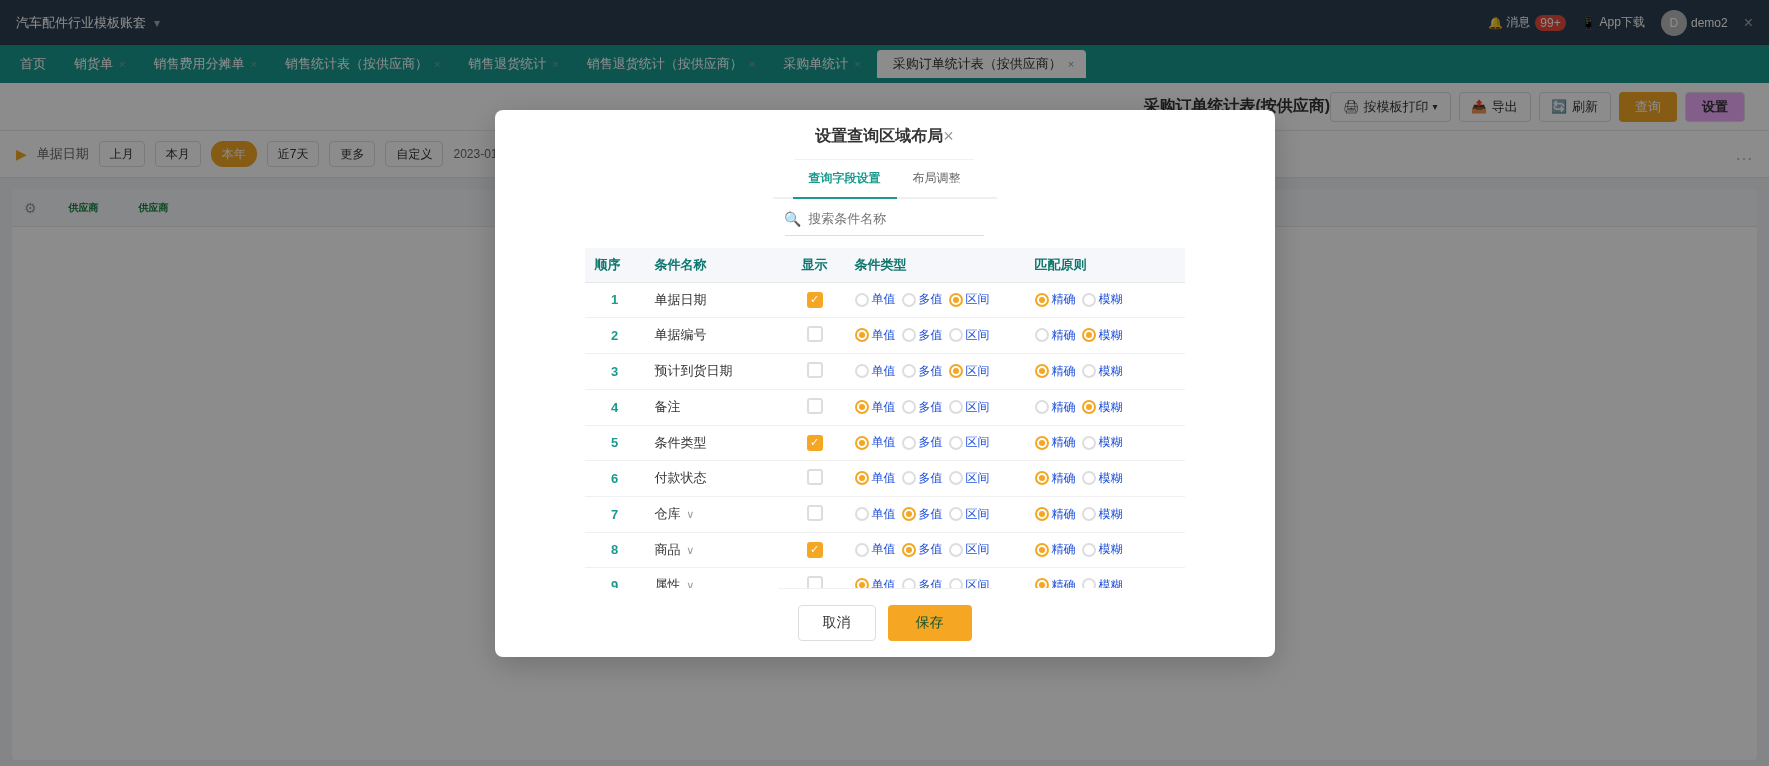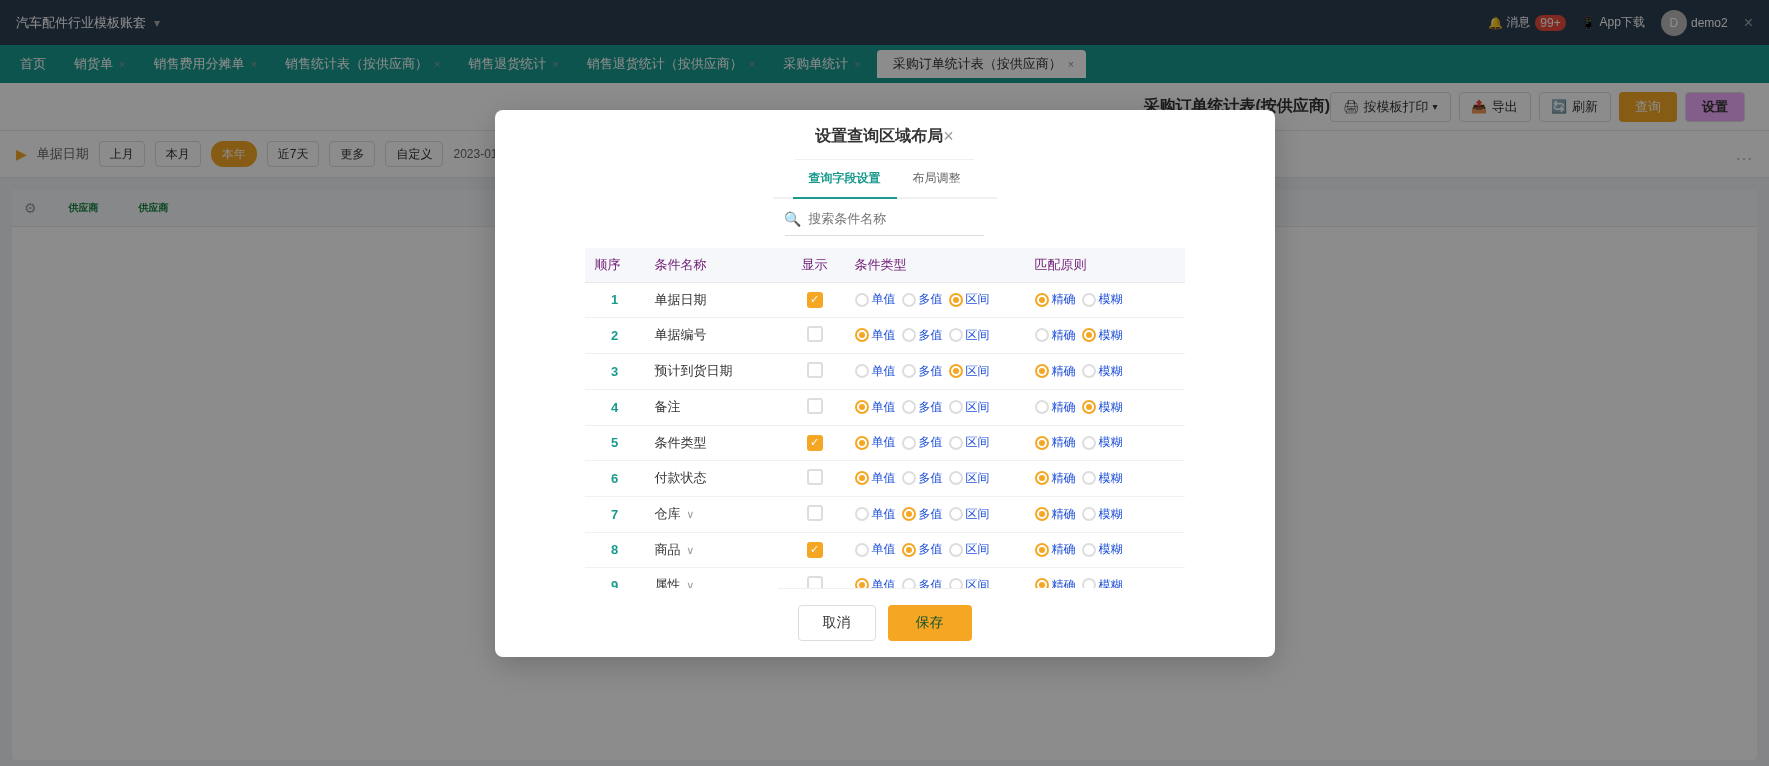--- a/index.html
+++ b/index.html
@@ -232,22 +232,22 @@
     }
     table {
       width: 100%;
       border-collapse: collapse;
       font-size: 13px;
     }
     thead tr { background: #f5f7fa; }
     thead th {
       padding: 8px 10px;
       text-align: left;
-      color: #701a75;
-      font-weight: normal;
+      color: #0f766e;
+      font-weight: bold;
       border-bottom: 1px solid #e8e8e8;
       white-space: nowrap;
     }
     tbody tr { border-bottom: 1px solid #f0f0f0; }
     tbody td { padding: 8px 10px; color: #333; vertical-align: middle; }
     .td-order { color: #1a9a8e; font-weight: bold; text-align: center; }
 
     
     .radio-group { display: flex; align-items: center; gap: 6px; }
     .radio-item { display: flex; align-items: center; gap: 3px; cursor: pointer; }

